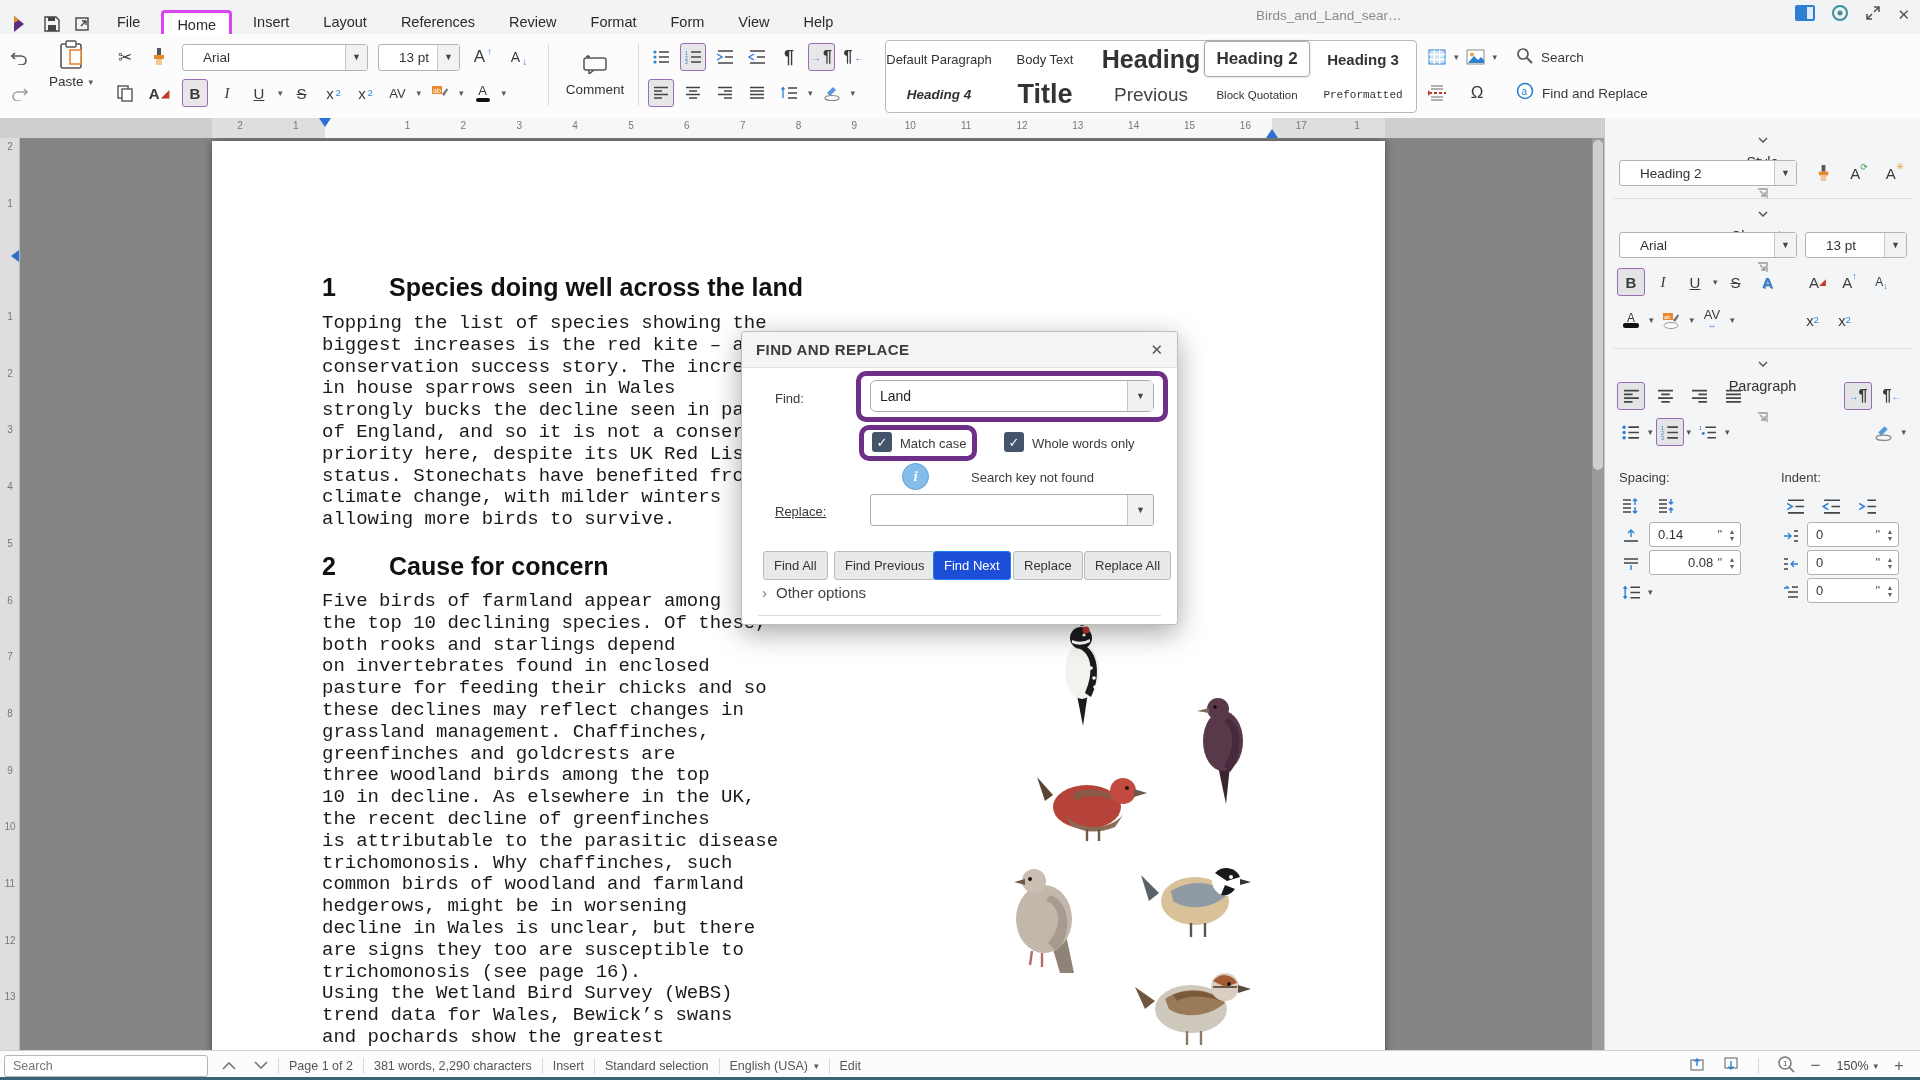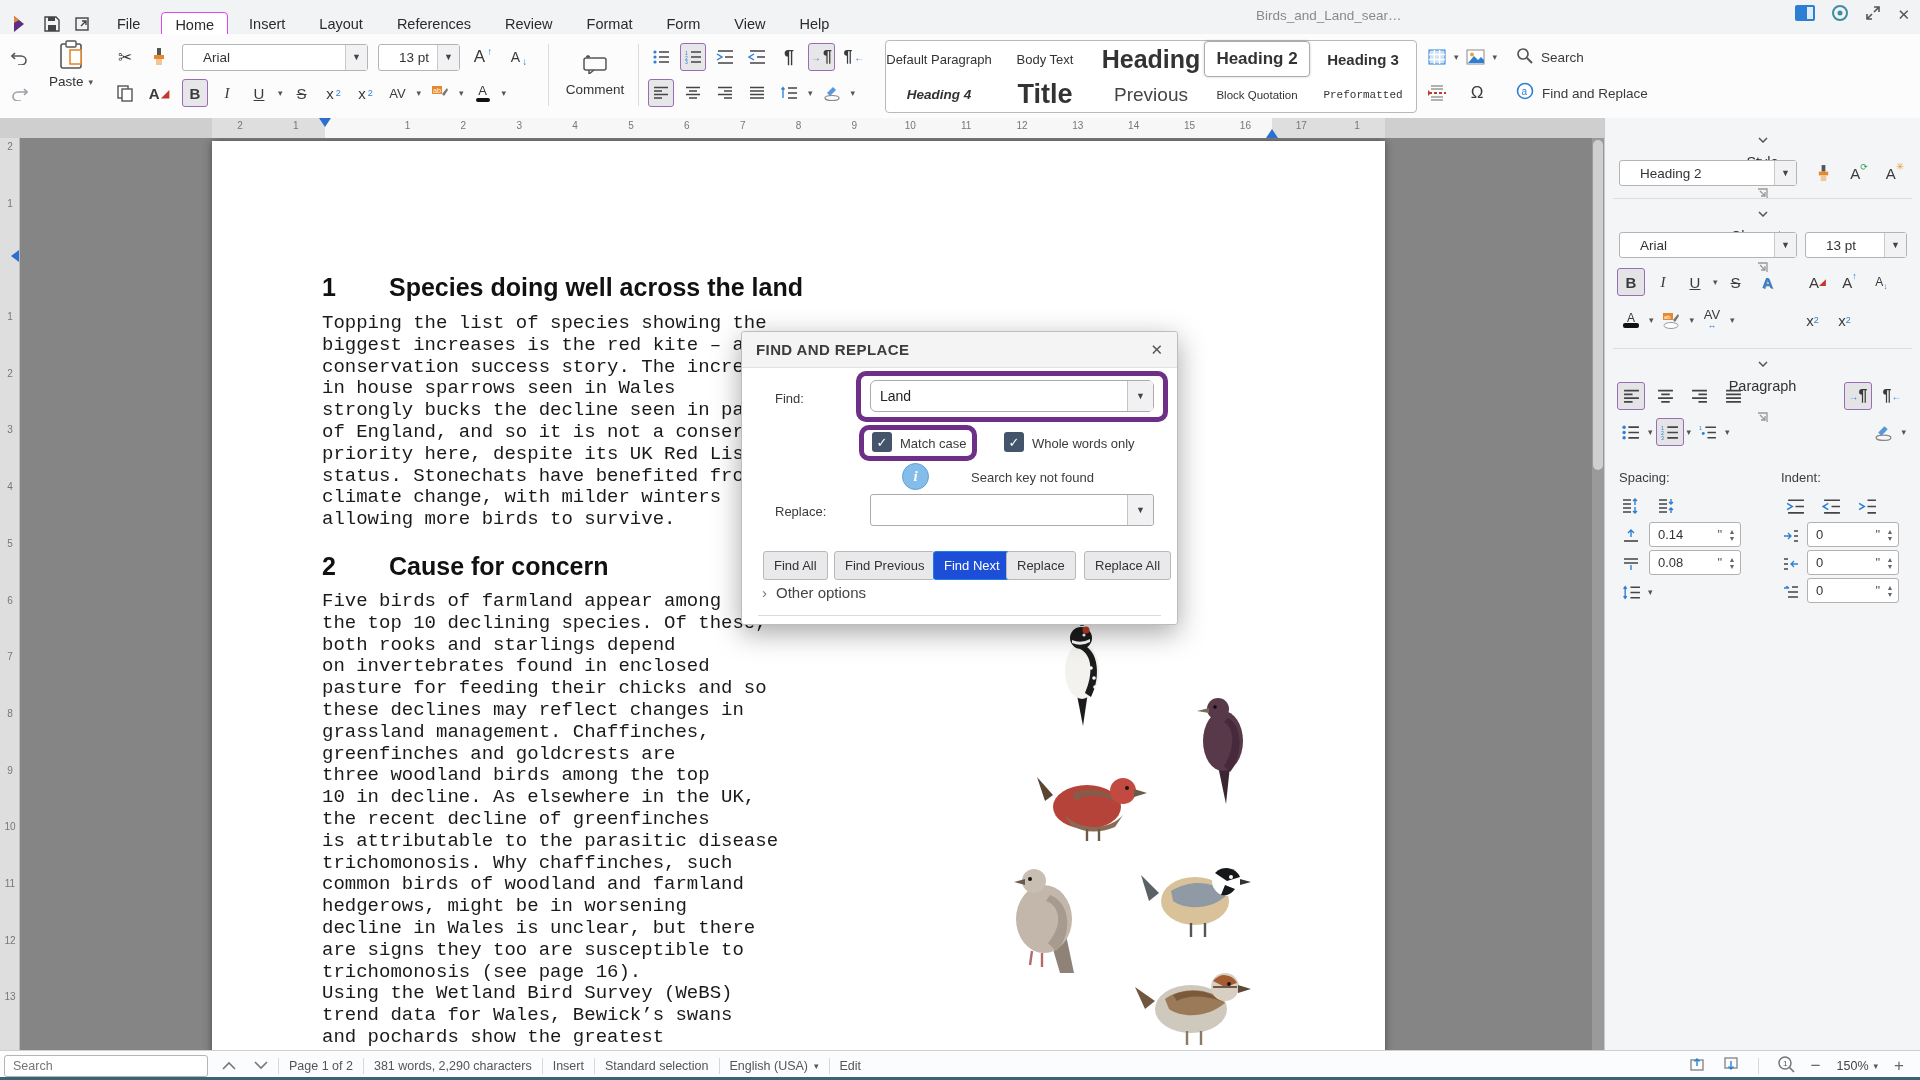--- a/index.html
+++ b/index.html
@@ -6,21 +6,21 @@
   html,body { width:1920px; height:1080px; overflow:hidden; background:#858585;
               font-family:"Liberation Sans", sans-serif; color:#333; }
   #app { position:relative; width:1920px; height:1080px; }
 
   
   #menubar { position:absolute; left:0; top:0; width:1920px; height:51px;
              background:#f2f3f5; border-bottom:1px solid #e0e0e2;
              display:flex; align-items:center; font-size:14.5px; }
   .mb-icons { display:flex; align-items:center; gap:14px; padding:0 14px 0 10px; }
   .menu-item { padding:4px 13px; border-radius:4px; cursor:default; color:#2b2b2b; }
-  .menu-item.active { background:#fff; border:1px solid #d946ef; }
+  .menu-item.active { background:#fff; border:3px solid #d946ef; }
   #doc-title { position:absolute; left:1256px; top:8px; color:#8a8a8a; font-size:13.5px; width:200px;
                white-space:nowrap; overflow:hidden; }
   #win-ctrls { position:absolute; right:10px; top:4px; display:flex; gap:16px; align-items:center; }
 
   
   #toolbar { position:absolute; left:0; top:34px; width:1920px; height:84px; background:#fcfcfd; }
   .tbtn { min-width:26px; height:28px; display:inline-flex; align-items:center; justify-content:center;
           border-radius:3px; color:#3a3a3a; font-size:15px; gap:2px; padding:0 2px; }
   .tbtn.toggled { border:1px solid #9a6cb4; background:#e7e7ea; }
   .caret { font-size:9px; color:#555; }
@@ -805,21 +805,21 @@
           <span>▼</span>
         </span>
     </div>
 
     <span class="sbtn" style="left:12px; top:432px;">
         <svg width="16" height="14" viewBox="0 0 16 14">
           <path d="M1 2 H15 M1 6 H15" stroke="#444" stroke-width="1.4"></path>
           <path d="M8 8 V13" stroke="#2d7fd3" stroke-width="1.4"></path>
         </svg>
       </span>
-    <div class="spin" style="left:44px; top:432px;">
+    <div class="spin" style="left:44px; top:432px;padding-left:30px;">
       <span class="val">0.08</span>
         <span class="unit">"</span>
       <span class="arrows">
           <span>▲</span>
           <span>▼</span>
         </span>
     </div>
     <span class="sbtn" style="left:172px; top:432px;">
         <svg width="16" height="12" viewBox="0 0 16 12">
           <path d="M15 6 H8 M11 3 L8 6 L11 9" fill="none" stroke="#2d7fd3" stroke-width="1.3"></path>
@@ -875,30 +875,30 @@
 
     <div class="hl-box" style="left:117px; top:93px; width:118px; height:36px;"></div>
     <span class="chk" style="left:130px; top:100px;">✓</span>
     <span class="dlg-label" style="left:158px; top:104px;">Match case</span>
     <span class="chk" style="left:262px; top:100px;">✓</span>
     <span class="dlg-label" style="left:290px; top:104px;">Whole words only</span>
 
     <span class="info-badge" style="left:160px; top:131px;">i</span>
     <span class="dlg-label" style="left:229px; top:138px; color:#3d3d3d;">Search key not found</span>
 
-    <span class="dlg-label" style="left:33px; top:172px;">Replace:</span>
+    <span class="dlg-label" style="left:33px; top:172px;text-decoration:underline;">Replace:</span>
     <div class="dlg-combo" style="left:128px; top:162px; width:284px;">
       <input value="" style="">
       <span class="cbtn">▼</span>
     </div>
 
     <div class="btn" style="left:21px;">Find All</div>
     <div class="btn" style="left:92px;">Find Previous</div>
     <div class="btn primary" style="left:191px;">Find Next</div>
-    <div class="btn" style="left:264px;">Replace</div>
+    <div class="btn" style="left:271px;">Replace</div>
     <div class="btn" style="left:342px;">Replace All</div>
 
     <div id="other-options">
       <span style="color:#777;">›</span>
       <span>Other options</span>
     </div>
     <div id="dlg-sep"></div>
   </div>
 
   <footer id="statusbar">

